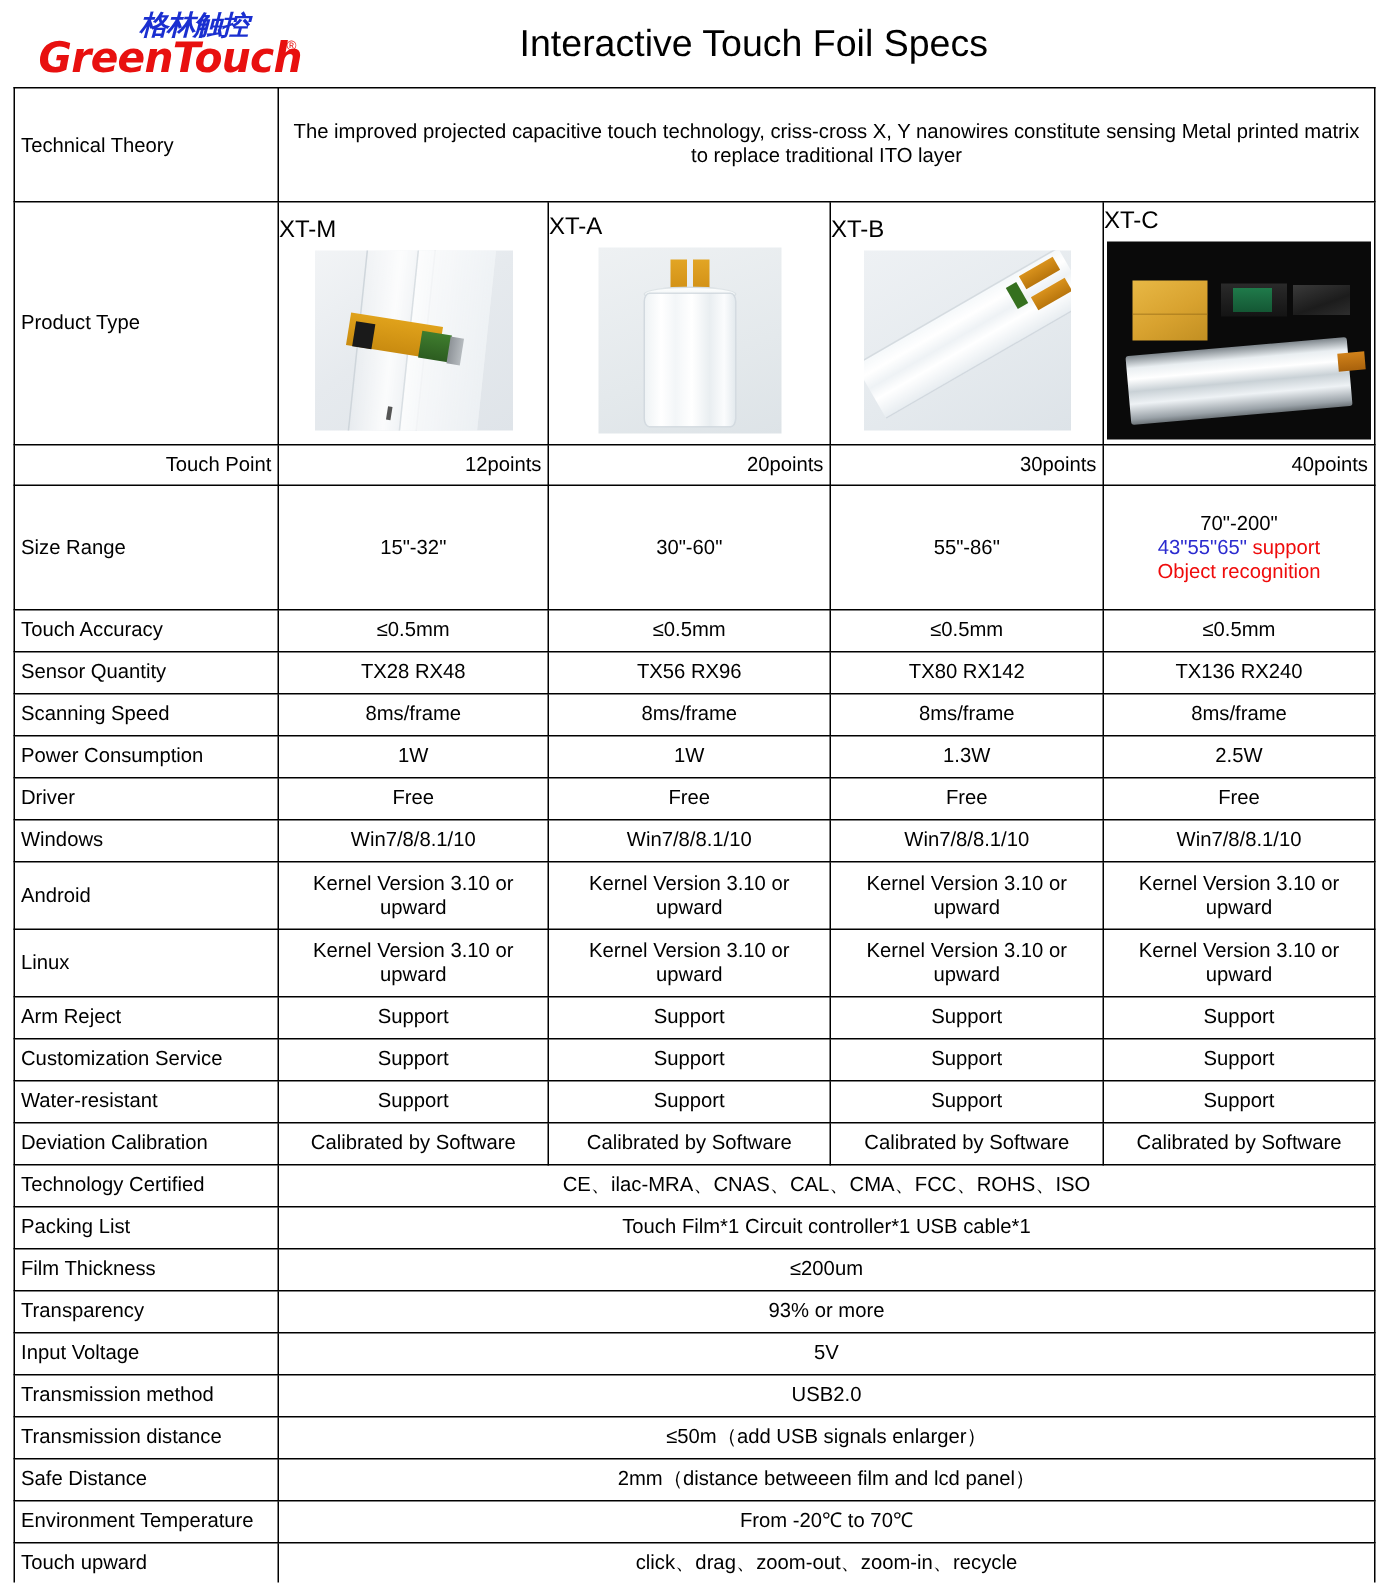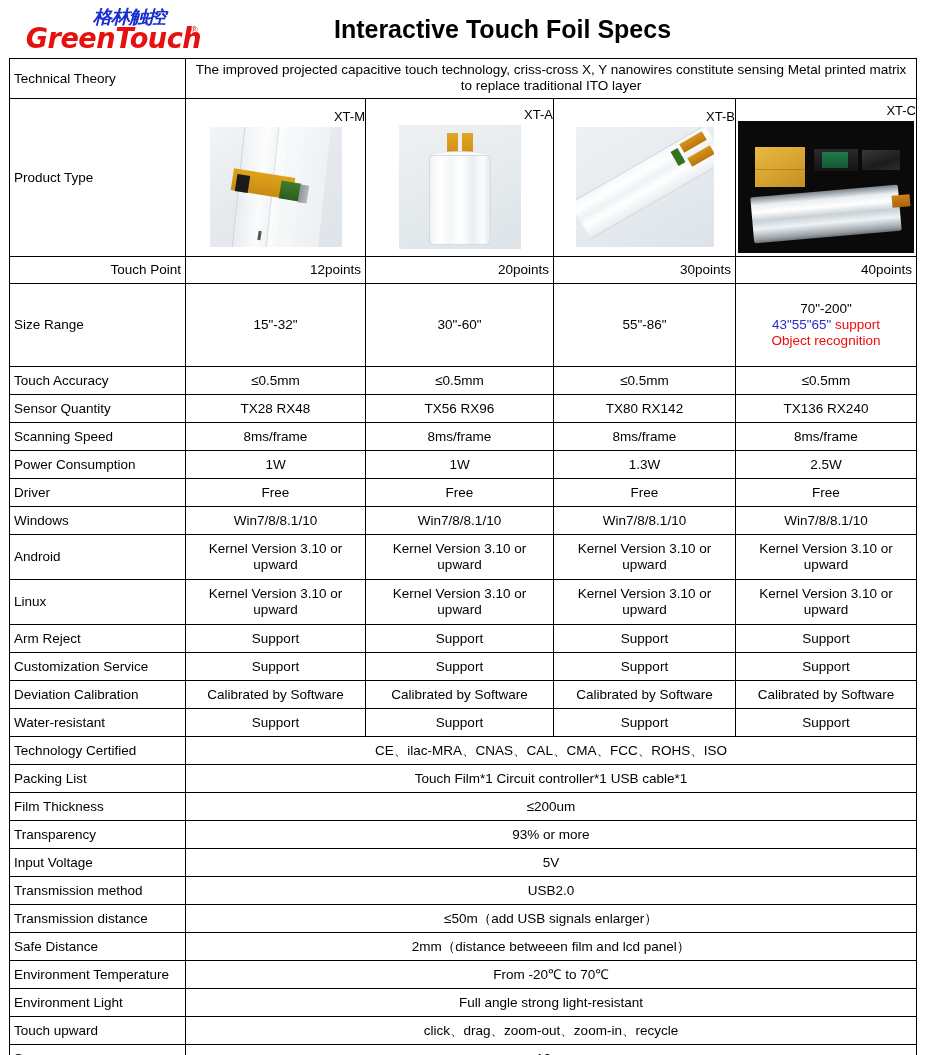--- a/index.html
+++ b/index.html
@@ -57,21 +57,21 @@
   .logo-reg {
     position: absolute;
     left: 168px; top: 22px;
     font-size: 9px;
     color: #e8100f;
   }
   .doc-title {
     flex: 1 1 auto;
     text-align: center;
     font-size: 25px;
-    font-weight: bold;
+    font-weight: normal;
     color: #000;
     letter-spacing: 0px;
     padding-right: 118px;
   }
 
   
   table.spec {
     border-collapse: collapse;
     table-layout: fixed;
     width: 907px;
@@ -88,35 +88,35 @@
   td.lbl {
     width: 176px;
     text-align: left;
     padding-left: 6px;
     margin-top: 41px;
   }
   td.val {
     text-align: center;
   }
 
-  tr.r-theory td.val { padding: 3px 6px; line-height: 1.22; }
+  tr.r-theory td.val { padding: 21px 6px; line-height: 1.22; }
   tr.r-touchpoint td { height: 27px; text-align: right; }
   tr.r-size td { height: 83px; }
   tr.r-small td { height: 28px; }
   tr.r-two td { height: 45px; }
   tr.r-bot td { height: 28px; }
 
   .blue-txt { color: #2b2bcf; }
   .red-txt  { color: #ef0b0b; }
 
   
   .prod-cell { padding: 2px 0 3px 0 !important; vertical-align: top; }
   .prod-name {
-    text-align: right;
-    font-size: 13px;
+    text-align: left;
+    font-size: 16px;
     padding: 2px 0 3px 0;
   }
   .prod-img-wrap {
     display: flex;
     justify-content: center;
   }
   .prod-img {
     position: relative;
     overflow: hidden;
     border: 0;
@@ -430,35 +430,35 @@
 
   <tr class="r-small">
     <td class="lbl">Customization Service</td>
     <td class="val">Support</td>
     <td class="val">Support</td>
     <td class="val">Support</td>
     <td class="val">Support</td>
   </tr>
 
   <tr class="r-small">
+    <td class="lbl">Water-resistant</td>
+    <td class="val">Support</td>
+    <td class="val">Support</td>
+    <td class="val">Support</td>
+    <td class="val">Support</td>
+  </tr>
+
+  <tr class="r-small">
     <td class="lbl">Deviation Calibration</td>
     <td class="val">Calibrated by Software</td>
     <td class="val">Calibrated by Software</td>
     <td class="val">Calibrated by Software</td>
     <td class="val">Calibrated by Software</td>
   </tr>
 
-  <tr class="r-small">
-    <td class="lbl">Water-resistant</td>
-    <td class="val">Support</td>
-    <td class="val">Support</td>
-    <td class="val">Support</td>
-    <td class="val">Support</td>
-  </tr>
-
   <tr class="r-bot">
     <td class="lbl">Technology Certified</td>
     <td class="val" colspan="4">CE、ilac-MRA、CNAS、CAL、CMA、FCC、ROHS、ISO</td>
   </tr>
 
   <tr class="r-bot">
     <td class="lbl">Packing List</td>
     <td class="val" colspan="4">Touch Film*1   Circuit controller*1   USB cable*1</td>
   </tr>
 
@@ -490,24 +490,20 @@
   <tr class="r-bot">
     <td class="lbl">Safe Distance</td>
     <td class="val" colspan="4">2mm（distance betweeen film and lcd panel）</td>
   </tr>
 
   <tr class="r-bot">
     <td class="lbl">Environment Temperature</td>
     <td class="val" colspan="4">From -20℃ to 70℃</td>
   </tr>
 
-  <tr class="r-bot">
-    <td class="lbl">Environment Light</td>
-    <td class="val" colspan="4">Full angle strong light-resistant</td>
-  </tr>
 
   <tr class="r-bot">
     <td class="lbl">Touch upward</td>
     <td class="val" colspan="4">click、drag、zoom-out、zoom-in、recycle</td>
   </tr>
 
   <tr class="r-bot">
     <td class="lbl">Sensor</td>
     <td class="val" colspan="4">≤10mm</td>
   </tr>

